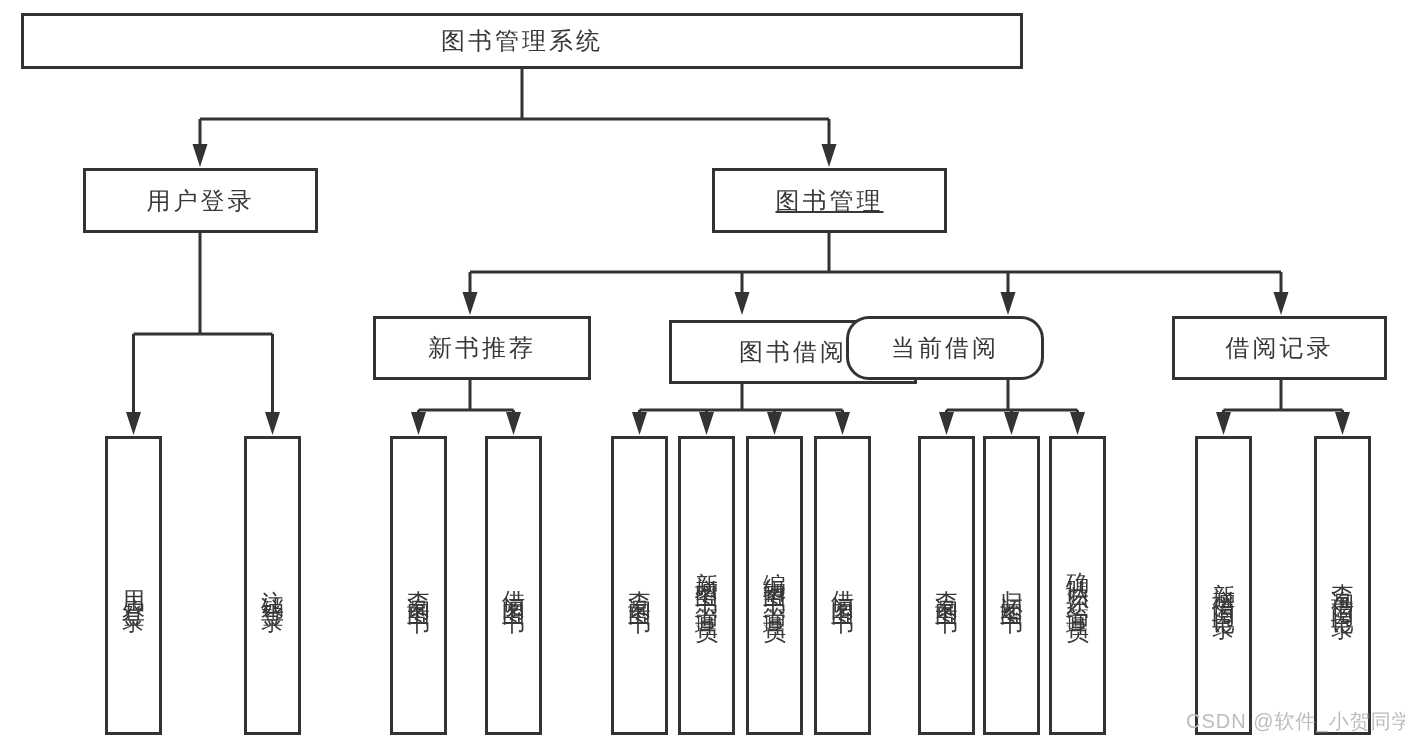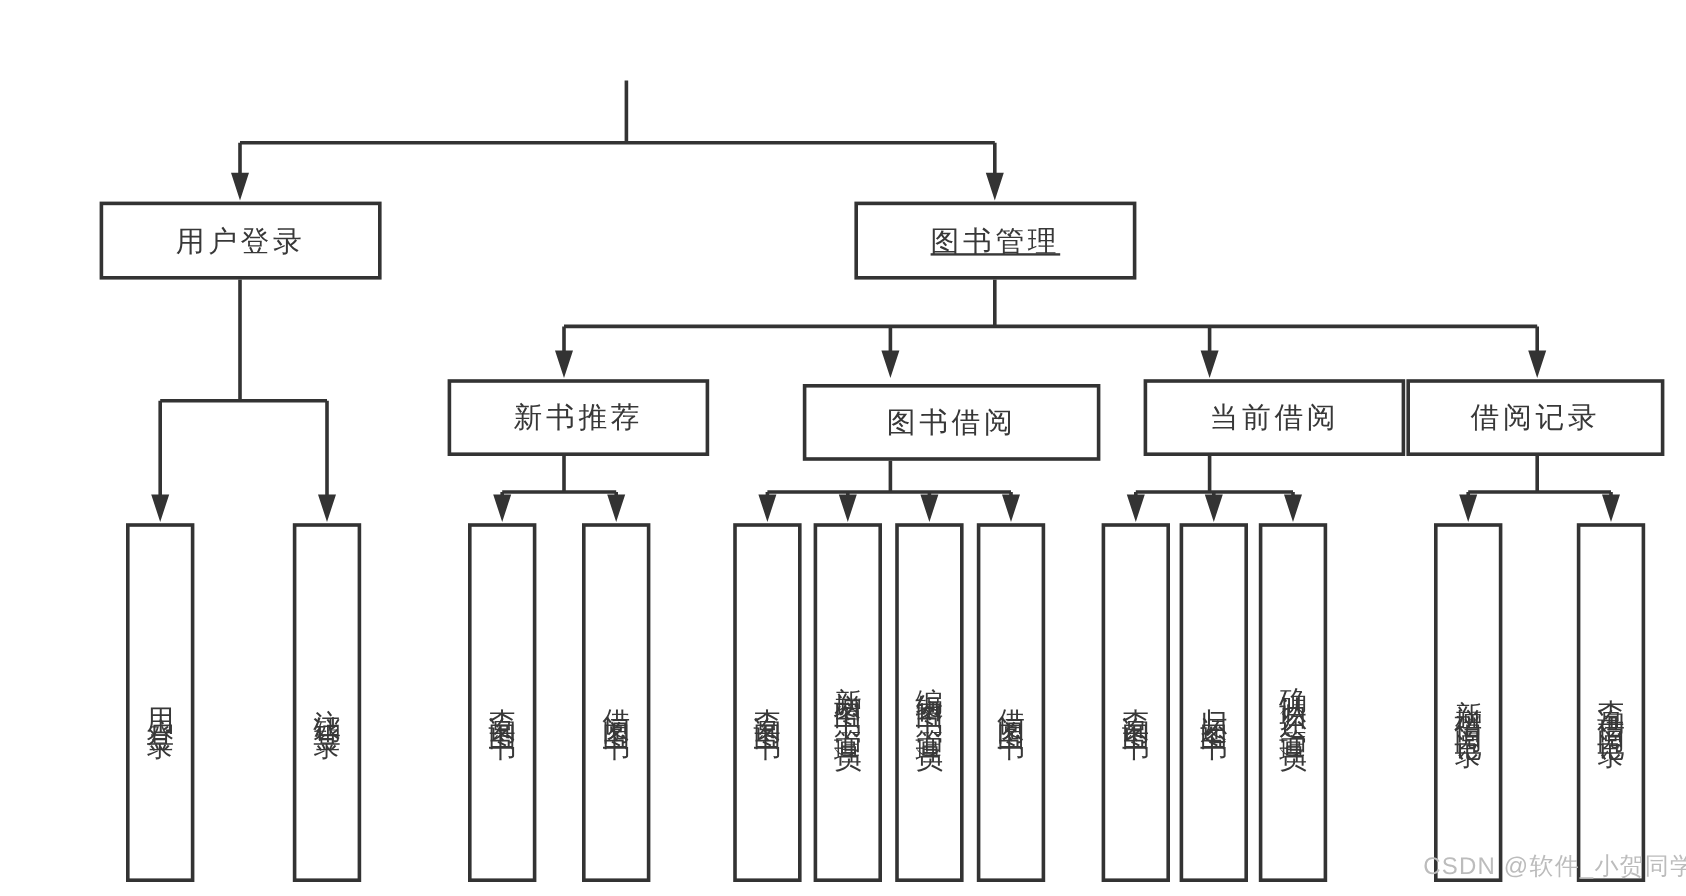--- a/index.html
+++ b/index.html
@@ -69,35 +69,38 @@
       M1000.5 292 L1015.5 292 L1008 315 Z  M1273.5 292 L1288.5 292 L1281 315 Z
       M126 412 L141 412 L133.5 435 Z  M265 412 L280 412 L272.5 435 Z
       M411 412 L426 412 L418.5 435 Z  M506 412 L521 412 L513.5 435 Z
       M632 412 L647 412 L639.5 435 Z  M699 412 L714 412 L706.5 435 Z
       M767 412 L782 412 L774.5 435 Z  M835 412 L850 412 L842.5 435 Z
       M939 412 L954 412 L946.5 435 Z  M1004 412 L1019 412 L1011.5 435 Z
       M1070 412 L1085 412 L1077.5 435 Z
       M1216 412 L1231 412 L1223.5 435 Z  M1335 412 L1350 412 L1342.5 435 Z"></path>
   </svg>
 
+  <div class="box hbox" style="left:21px;top:13px;width:1002px;height:56px;">
+    <span>图书管理系统</span>
+  </div>
 
   <div class="box hbox" style="left:83px;top:168px;width:235px;height:65px;">
     <span>用户登录</span>
   </div>
   <div class="box hbox" style="left:712px;top:168px;width:235px;height:65px;text-decoration:underline;">
     <span>图书管理</span>
   </div>
 
   <div class="box hbox" style="left:373px;top:316px;width:218px;height:64px;">
     <span>新书推荐</span>
   </div>
   <div class="box hbox" style="left:633px;top:320px;width:248px;height:64px;margin-left:36px;">
     <span>图书借阅</span>
   </div>
-  <div class="box hbox" style="left:953px;top:316px;width:218px;height:64px;">
+  <div class="box hbox" style="left:846px;top:316px;width:198px;height:64px;border-radius:23px;">
     <span>当前借阅</span>
   </div>
   <div class="box hbox" style="left:1172px;top:316px;width:215px;height:64px;">
     <span>借阅记录</span>
   </div>
 
   <div class="box vbox" style="left:105px;">
     <span class="vtext">用户登录</span>
   </div>
   <div class="box vbox" style="left:244px;">

